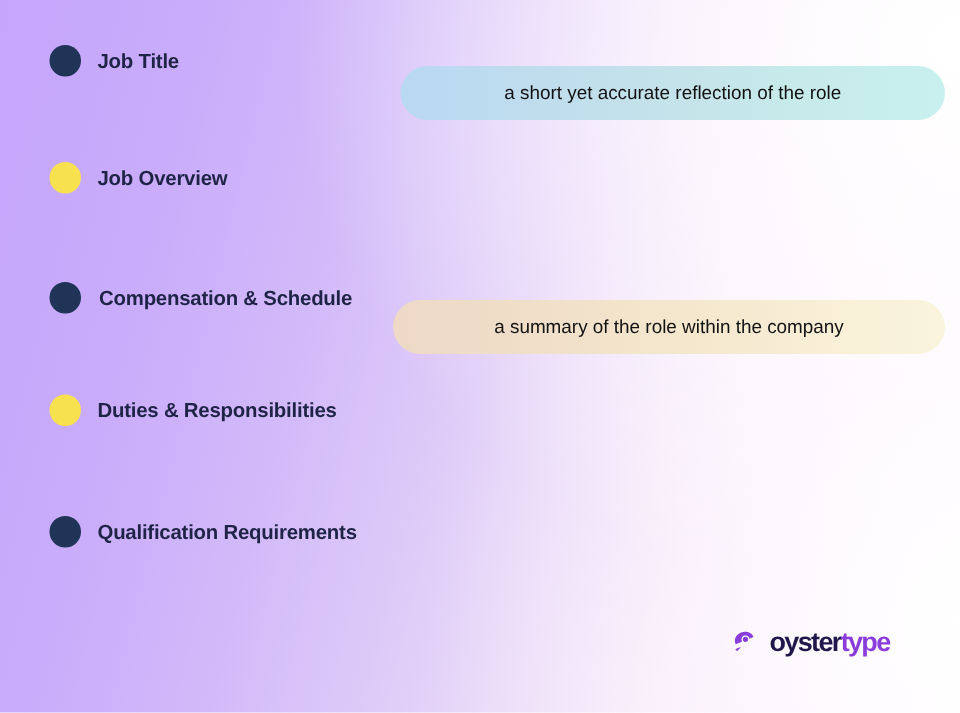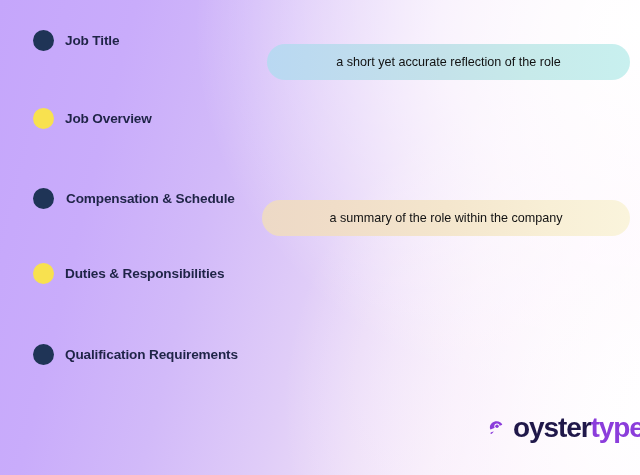--- a/index.html
+++ b/index.html
@@ -135,21 +135,21 @@
     align-items: center;
     height: 34px;
   }
   .logo-mark {
     width: 21px;
     height: 21px;
     margin-right: 5px;
     display: block;
   }
   .logo-word {
-    font-size: 28px;
+    font-size: 18px;
     font-weight: bold;
     letter-spacing: -1.1px;
     line-height: 1;
   }
   .logo-oyster { color: #20184a; }
   .logo-link { color: #8b3ddb; }
 </style>
 </head>
 <body>
 

